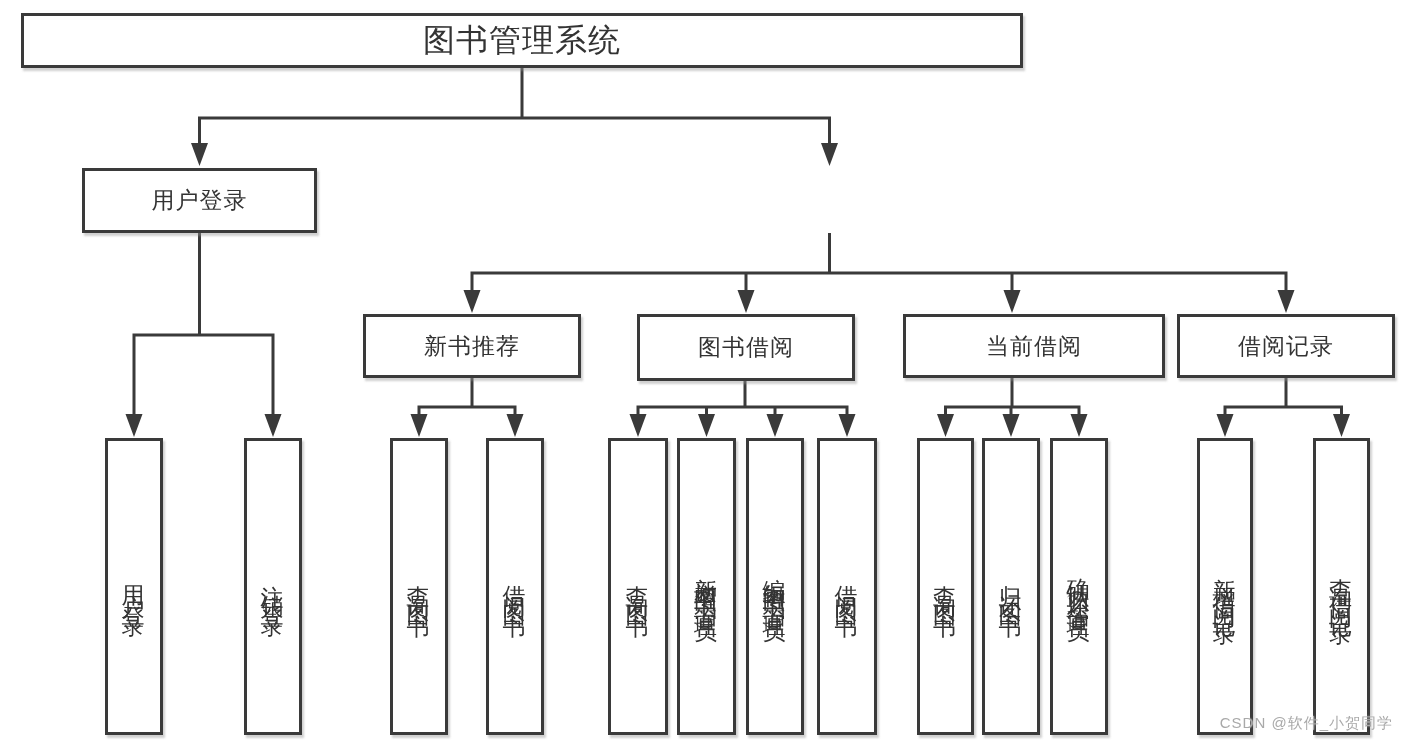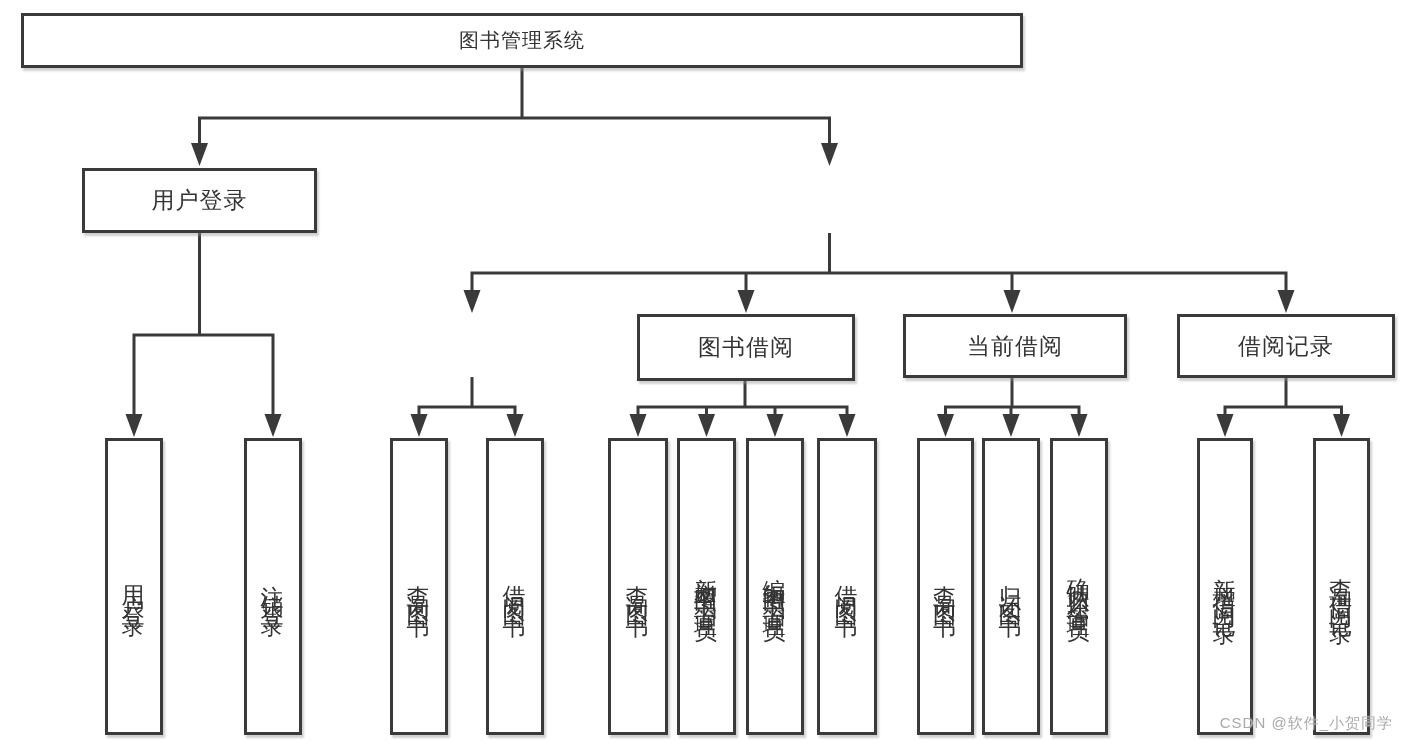--- a/index.html
+++ b/index.html
@@ -22,21 +22,21 @@
   .node{
     position:absolute;box-sizing:border-box;
     border:3px solid var(--line);
     background:#fff;color:var(--text);
     display:flex;align-items:center;justify-content:center;
     box-shadow:2px 3px 2px rgba(150,150,150,0.45);
     z-index:2;
     white-space:nowrap;
   }
   .h-node{font-size:23px;letter-spacing:1px;}
-  .root-node{font-size:20px;letter-spacing:1px;}
+  .root-node{font-size:32px;letter-spacing:1px;}
   .v-node{
     writing-mode:vertical-rl;
     text-orientation:mixed;
     font-size:23px;
     white-space:nowrap;
   }
   .watermark{
     position:absolute;top:714px;right:12px;
     font-size:15px;color:var(--wm);
     letter-spacing:1px;z-index:5;
@@ -86,22 +86,23 @@
                        M1002.5 414 L1019.5 414 L1011 437 Z
                        M1070.5 414 L1087.5 414 L1079 437 Z
                        M1216.5 414 L1233.5 414 L1225 437 Z
                        M1333 414 L1350 414 L1341.5 437 Z"></path>
   </svg>
 
   <div class="node root-node" style="left:21px;top:13px;width:1002px;height:55px">图书管理系统</div>
 
   <div class="node h-node" style="left:82px;top:168px;width:235px;height:65px">用户登录</div>
 
+  <div class="node h-node" style="left:363px;top:314px;width:218px;height:64px">新书推荐</div>
   <div class="node h-node" style="left:637px;top:314px;width:218px;height:67px">图书借阅</div>
-  <div class="node h-node" style="left:903px;top:314px;width:224px;height:64px">当前借阅</div>
+  <div class="node h-node" style="left:903px;top:314px;width:262px;height:64px">当前借阅</div>
   <div class="node h-node" style="left:1177px;top:314px;width:218px;height:64px">借阅记录</div>
 
   <div class="node v-node" style="left: 105px; top: 438px; width: 58px; height: 297px; letter-spacing: 10px;">用户登录</div>
   <div class="node v-node" style="left: 244px; top: 438px; width: 58px; height: 297px; letter-spacing: 10px;">注销登录</div>
 
   <div class="node v-node" style="left: 390px; top: 438px; width: 58px; height: 297px; letter-spacing: 10px;">查询图书</div>
   <div class="node v-node" style="left: 486px; top: 438px; width: 58px; height: 297px; letter-spacing: 10px;">借阅图书</div>
 
   <div class="node v-node" style="left: 608px; top: 438px; width: 60px; height: 297px; letter-spacing: 10px;">查询图书</div>
   <div class="node v-node" style="left: 677px; top: 438px; width: 59px; height: 297px; letter-spacing: 6px;">新增图书（管理员）</div>

